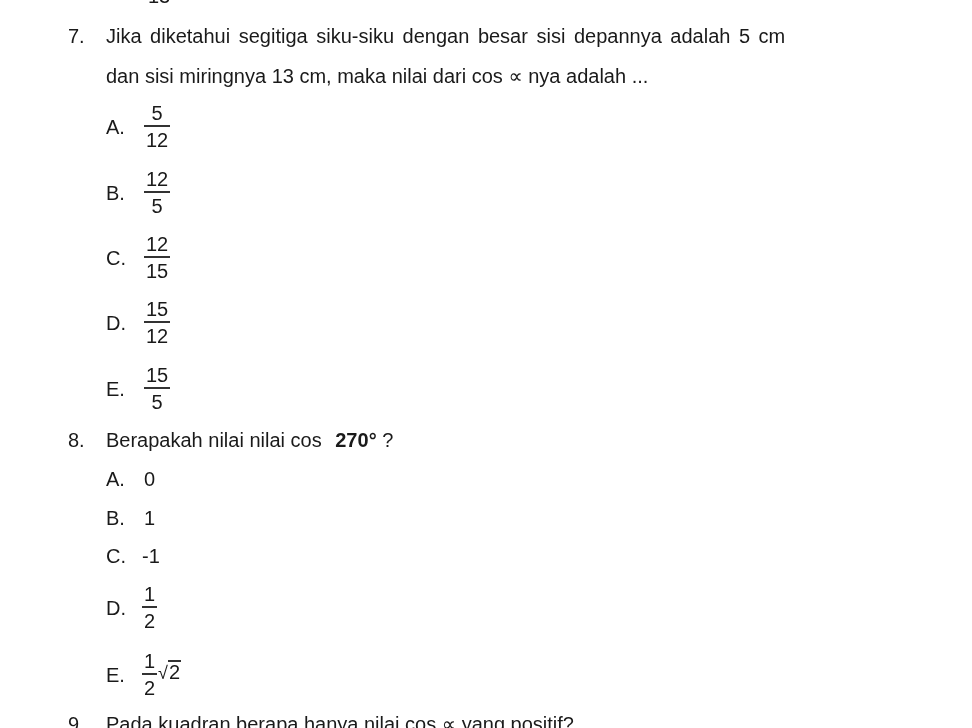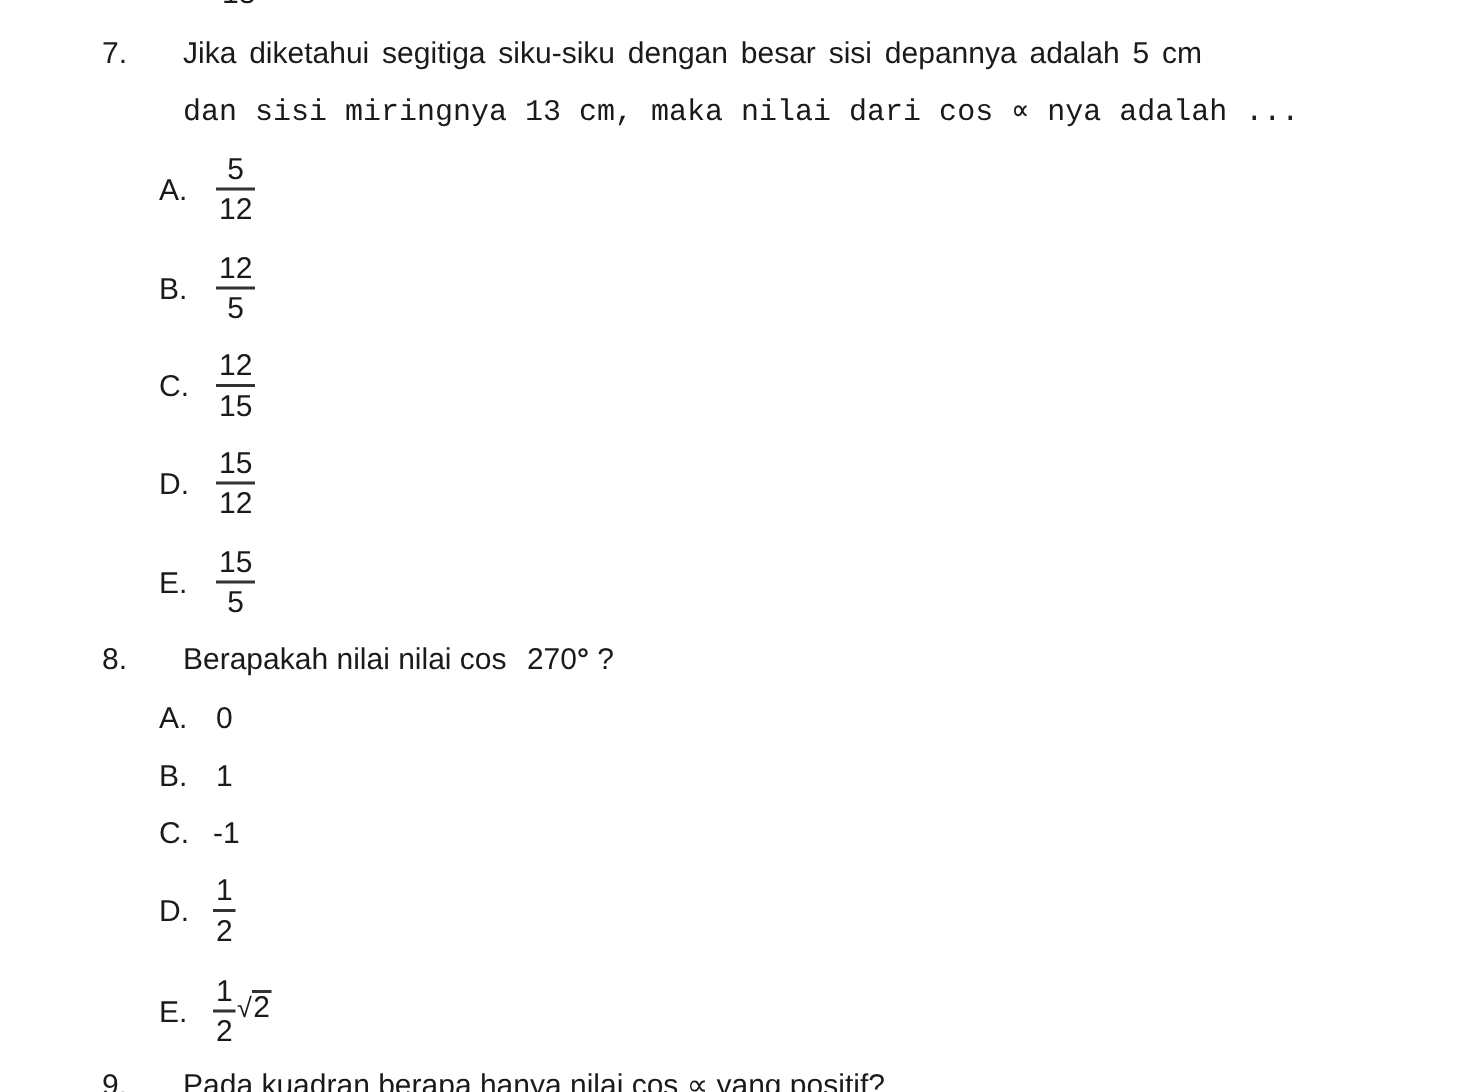--- a/index.html
+++ b/index.html
@@ -4,39 +4,39 @@
   <style>
     html, body { margin: 0; padding: 0; }
     body {
       width: 972px; height: 728px; overflow: hidden; position: relative;
       background: #ffffff; color: #1a1a1a;
       font-family: "Liberation Sans", "DejaVu Sans", sans-serif;
     }
     .abs { position: absolute; white-space: nowrap; }
     .txt { font-size: 20px; line-height: 24px; }
     .num { left: 68px; }
-    .q-text { left: 106px; margin-left: 16px; }
+    .q-text { left: 106px; }
     .opt-letter { left: 106px; }
     .frac { position: absolute; display: flex; flex-direction: column; align-items: center; font-size: 20px; line-height: 22px; }
     .frac .bar { height: 2px; background: #333; width: 100%; margin: 1px 0 2px 0; }
     .frac .n, .frac .d { padding: 0 2px; }
     .sqrt { position: absolute; font-size: 20px; line-height: 24px; }
     .sqrt .rad { display: inline-block; border-top: 2px solid #333; padding: 0 1px; line-height: 20px; }
     .sqrt .sym { font-size: 18px; }
     .deg { font-weight: bold; }
   </style>
 </head>
 <body>
 
 <div class="abs txt" style="left:148px; top:-16px;">13</div>
 
 <div>
   <div class="abs txt num" style="top:24px;">7.</div>
   <div class="abs txt q-text" style="top:24px; word-spacing:3px;">Jika diketahui segitiga siku-siku dengan besar sisi depannya adalah 5 cm</div>
-  <div class="abs txt q-text" style="top:64px;font-family:Liberation Mono, monospace;">dan sisi miringnya 13 cm, maka nilai dari cos ∝ nya adalah ...</div>
+  <div class="abs txt q-text" style="top:64px;">dan sisi miringnya 13 cm, maka nilai dari cos ∝ nya adalah ...</div>
 
   <div>
     <div class="abs txt opt-letter" style="top:115px;">A.</div>
     <div class="frac" style="left:144px; top:102px;">
       <span class="n">5</span>
       <span class="bar"></span>
       <span class="d">12</span>
     </div>
   </div>
 
@@ -74,21 +74,21 @@
       <span class="bar"></span>
       <span class="d">5</span>
     </div>
   </div>
 </div>
 
 <div>
   <div class="abs txt num" style="top:428px;">8.</div>
   <div class="abs txt q-text" style="top:428px;">
     <span>Berapakah nilai nilai cos</span>
-    <span style="margin-left:8px;">270</span><span class="deg">°</span>
+    <span style="margin-left:8px;font-weight:bold;">270</span><span class="deg">°</span>
     <span>?</span>
   </div>
 
   <div>
     <div class="abs txt opt-letter" style="top:467px;">A.</div>
     <div class="abs txt" style="left:144px; top:467px;">0</div>
   </div>
 
   <div>
     <div class="abs txt opt-letter" style="top:506px;">B.</div>

